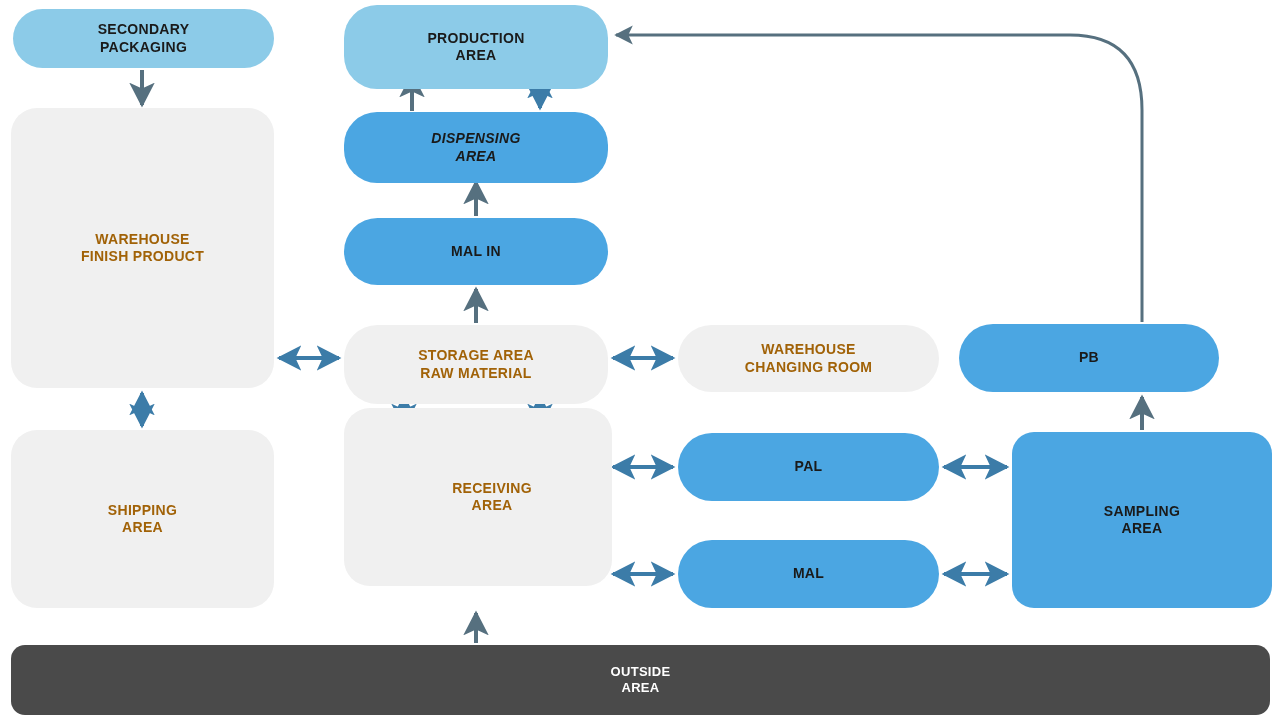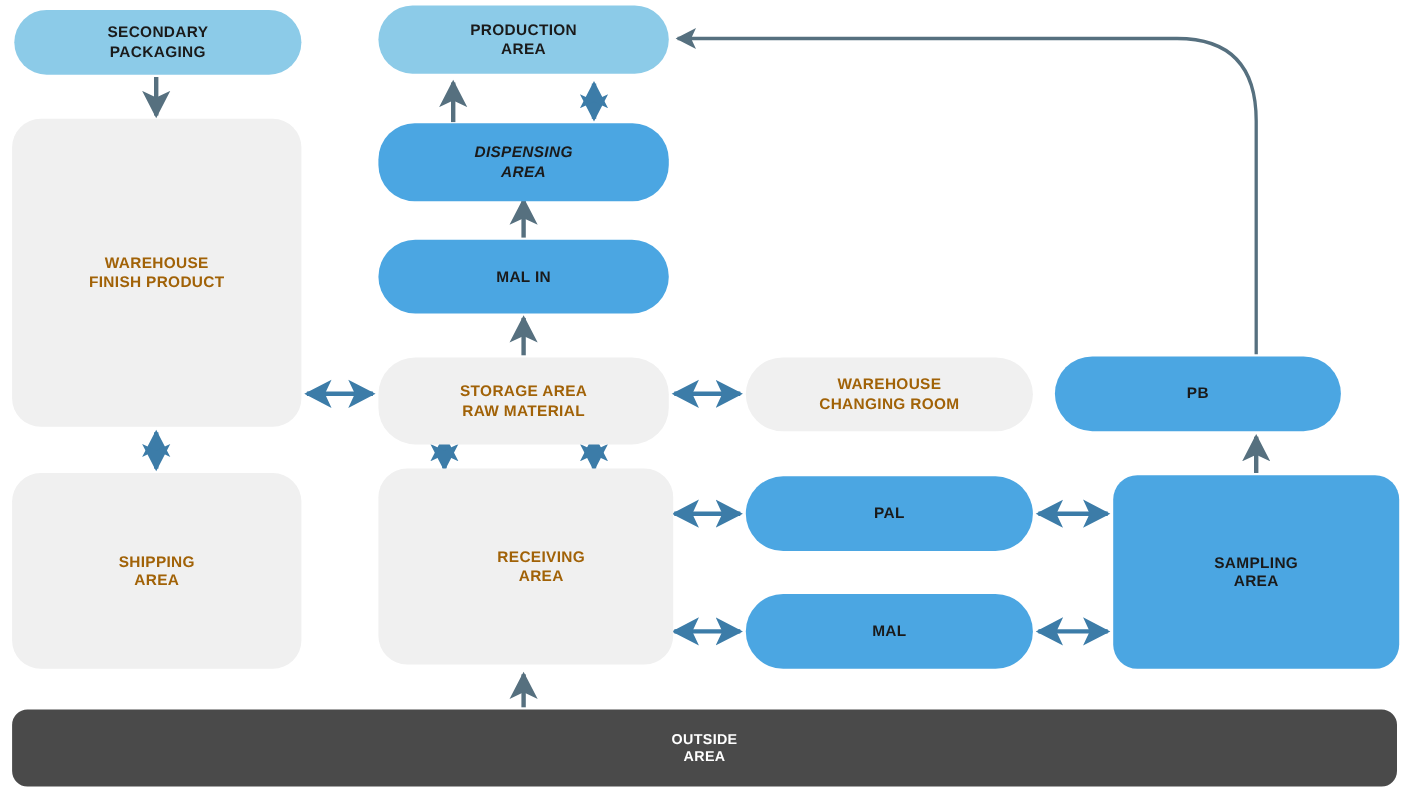--- a/index.html
+++ b/index.html
@@ -97,21 +97,21 @@
     <path d="M1142,322 L1142,110 Q1142,35 1070,35 L616,35" fill="none" stroke="#56707f" stroke-width="3" marker-end="url(#ah-slate)"></path>
 
     <line x1="476" y1="643" x2="476" y2="613" stroke="#56707f" stroke-width="4" marker-end="url(#ah-slate)"></line>
   </svg>
 
   <div class="node n-lightblue" style="left:13px; top:9px; width:261px; height:59px; border-radius:29.5px; font-size:14px;">
     <span class="label">SECONDARY
 PACKAGING</span>
   </div>
 
-  <div class="node n-lightblue" style="left:344px; top:5px; width:264px; height:62px; border-radius:33px; font-size:14px;">
+  <div class="node n-lightblue" style="left:344px; top:5px; width:264px; height:84px; border-radius:33px; font-size:14px;">
     <span class="label">PRODUCTION
 AREA</span>
   </div>
 
   <div class="node n-blue" style="left:344px; top:112px; width:264px; height:71px; border-radius:33px; font-size:14px;font-style:italic;">
     <span class="label">DISPENSING
 AREA</span>
   </div>
 
   <div class="node n-blue" style="left:344px; top:218px; width:264px; height:67px; border-radius:33.5px; font-size:14px;">
@@ -135,21 +135,21 @@
 
   <div class="node n-blue" style="left:959px; top:324px; width:260px; height:68px; border-radius:34px; font-size:14px;">
     <span class="label">PB</span>
   </div>
 
   <div class="node n-grey" style="left:11px; top:430px; width:263px; height:178px; border-radius:26px; font-size:14px;">
     <span class="label">SHIPPING
 AREA</span>
   </div>
 
-  <div class="node n-grey" style="left:344px; top:426px; width:268px; height:178px; border-radius:26px; font-size:14px;padding-left:28px;">
+  <div class="node n-grey" style="left:344px; top:408px; width:268px; height:178px; border-radius:26px; font-size:14px;padding-left:28px;">
     <span class="label">RECEIVING
 AREA</span>
   </div>
 
   <div class="node n-blue" style="left:678px; top:433px; width:261px; height:68px; border-radius:34px; font-size:14px;">
     <span class="label">PAL</span>
   </div>
 
   <div class="node n-blue" style="left:678px; top:540px; width:261px; height:68px; border-radius:34px; font-size:14px;">
     <span class="label">MAL</span>

